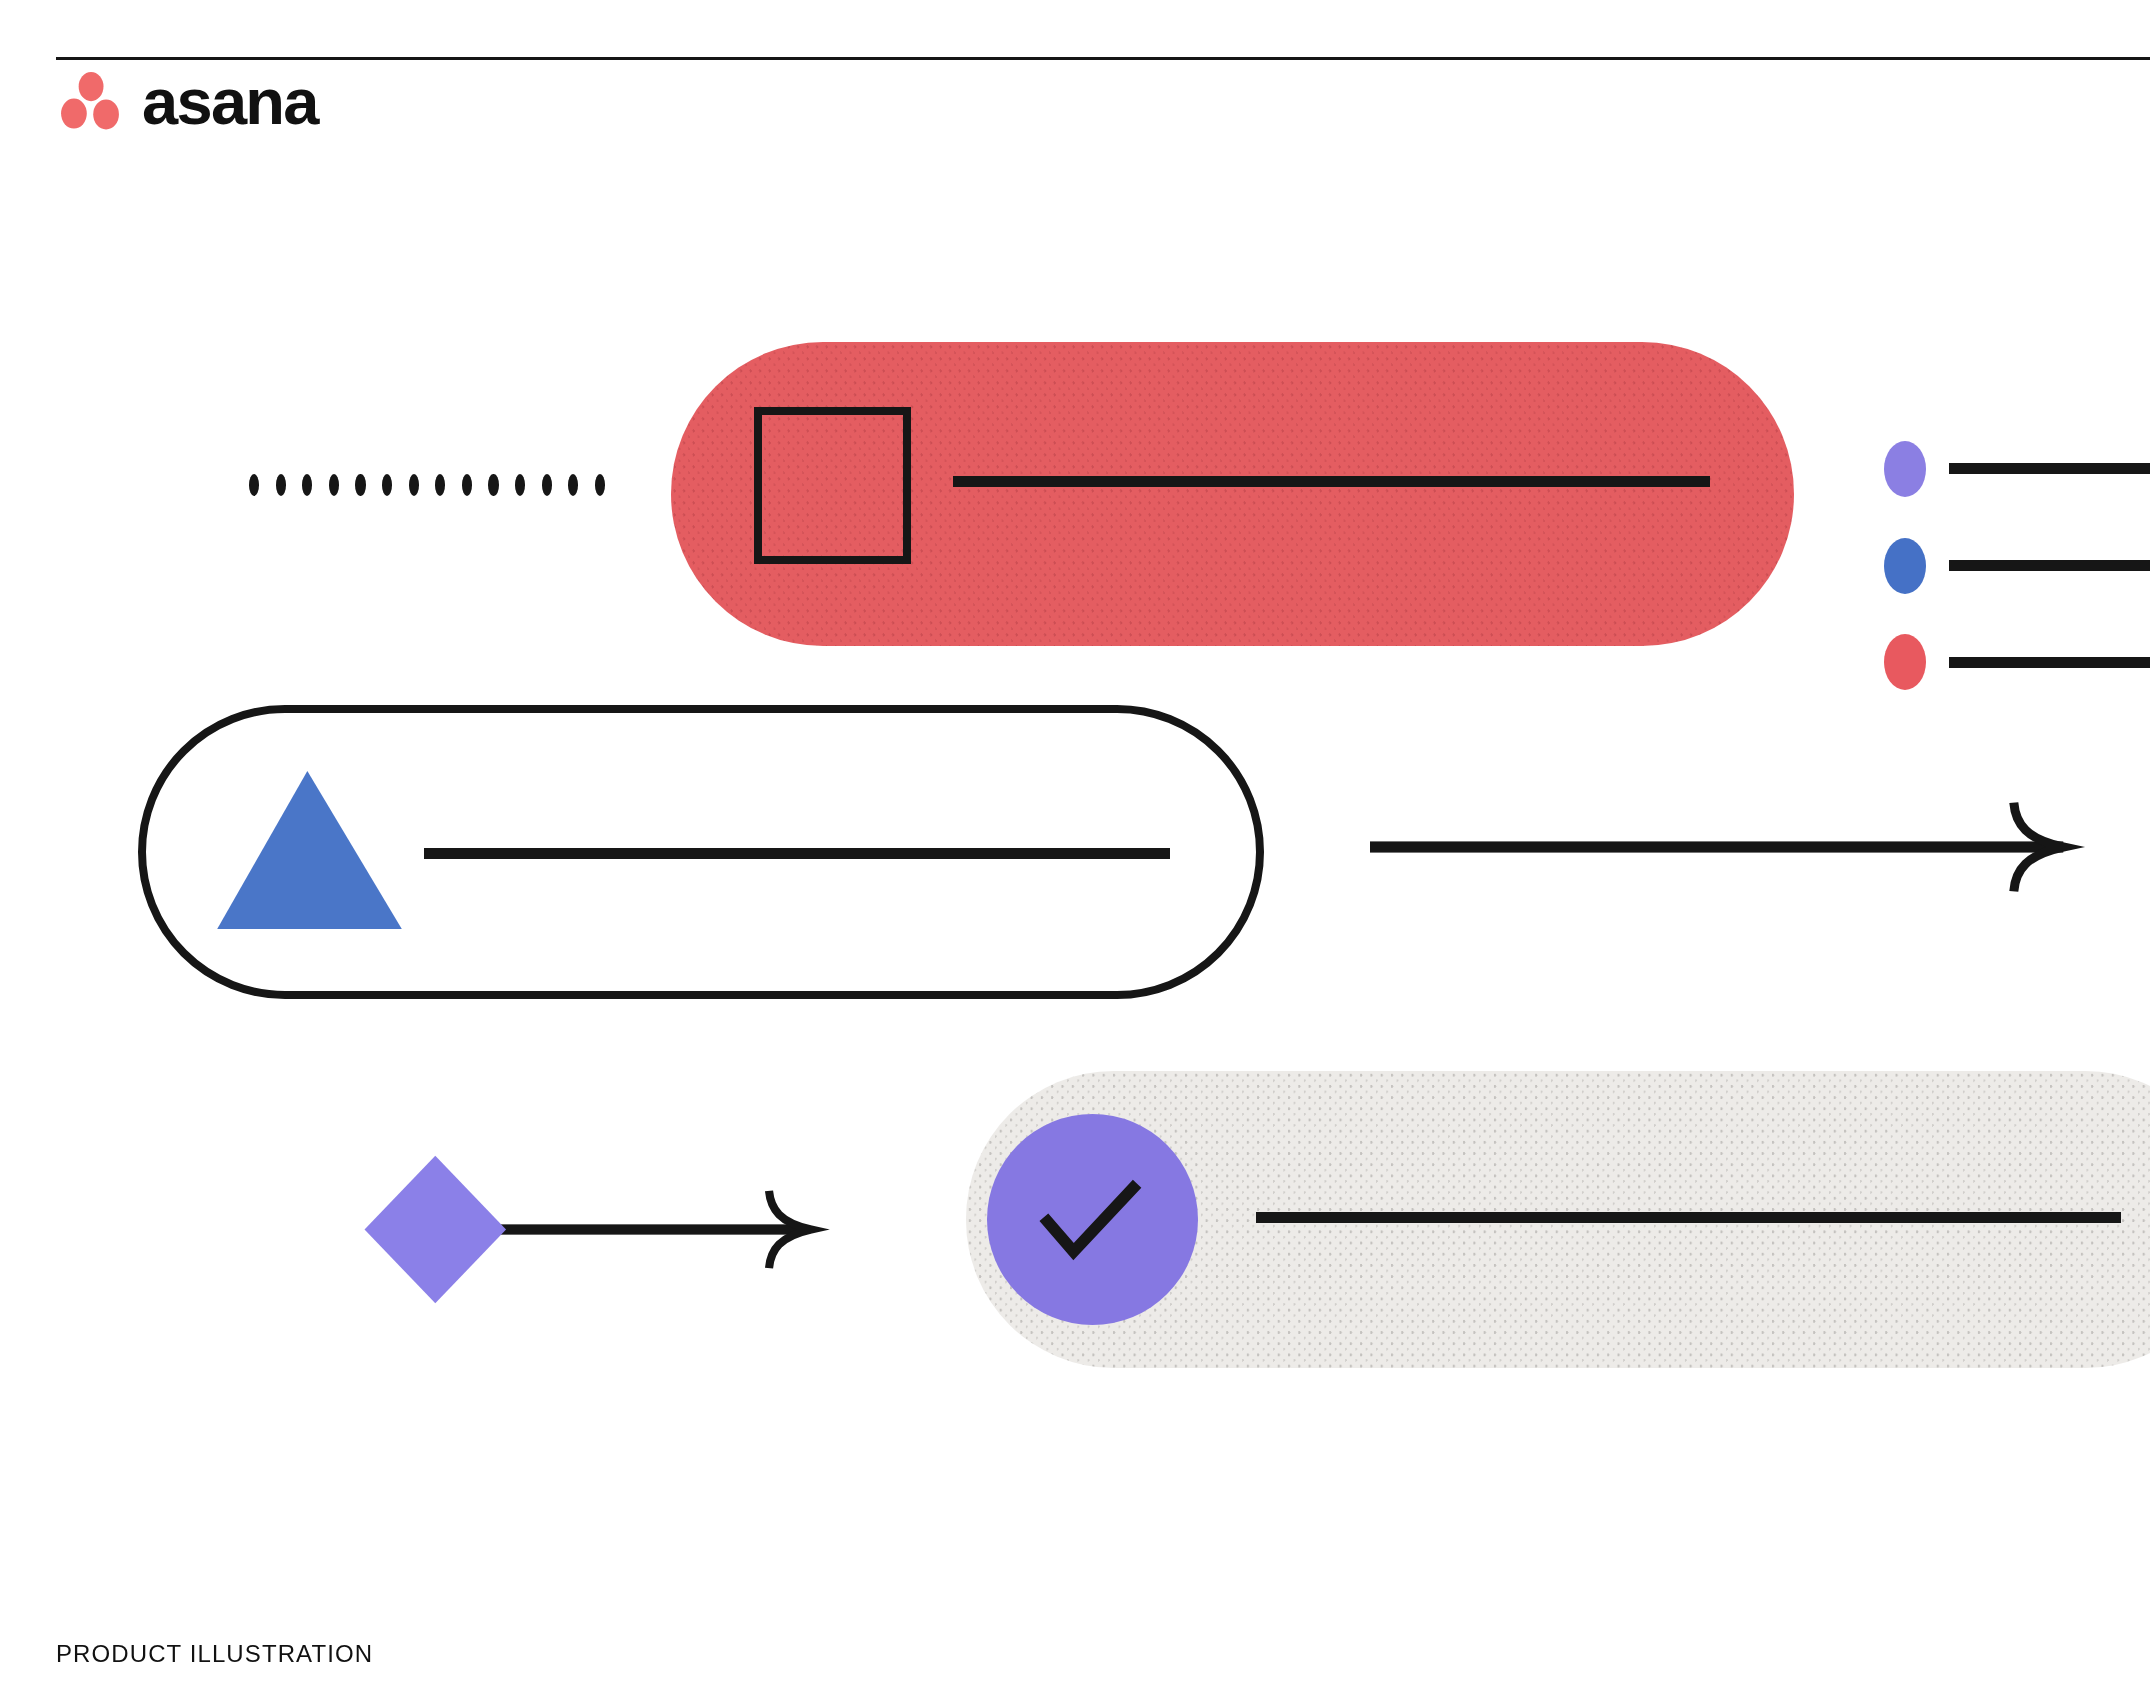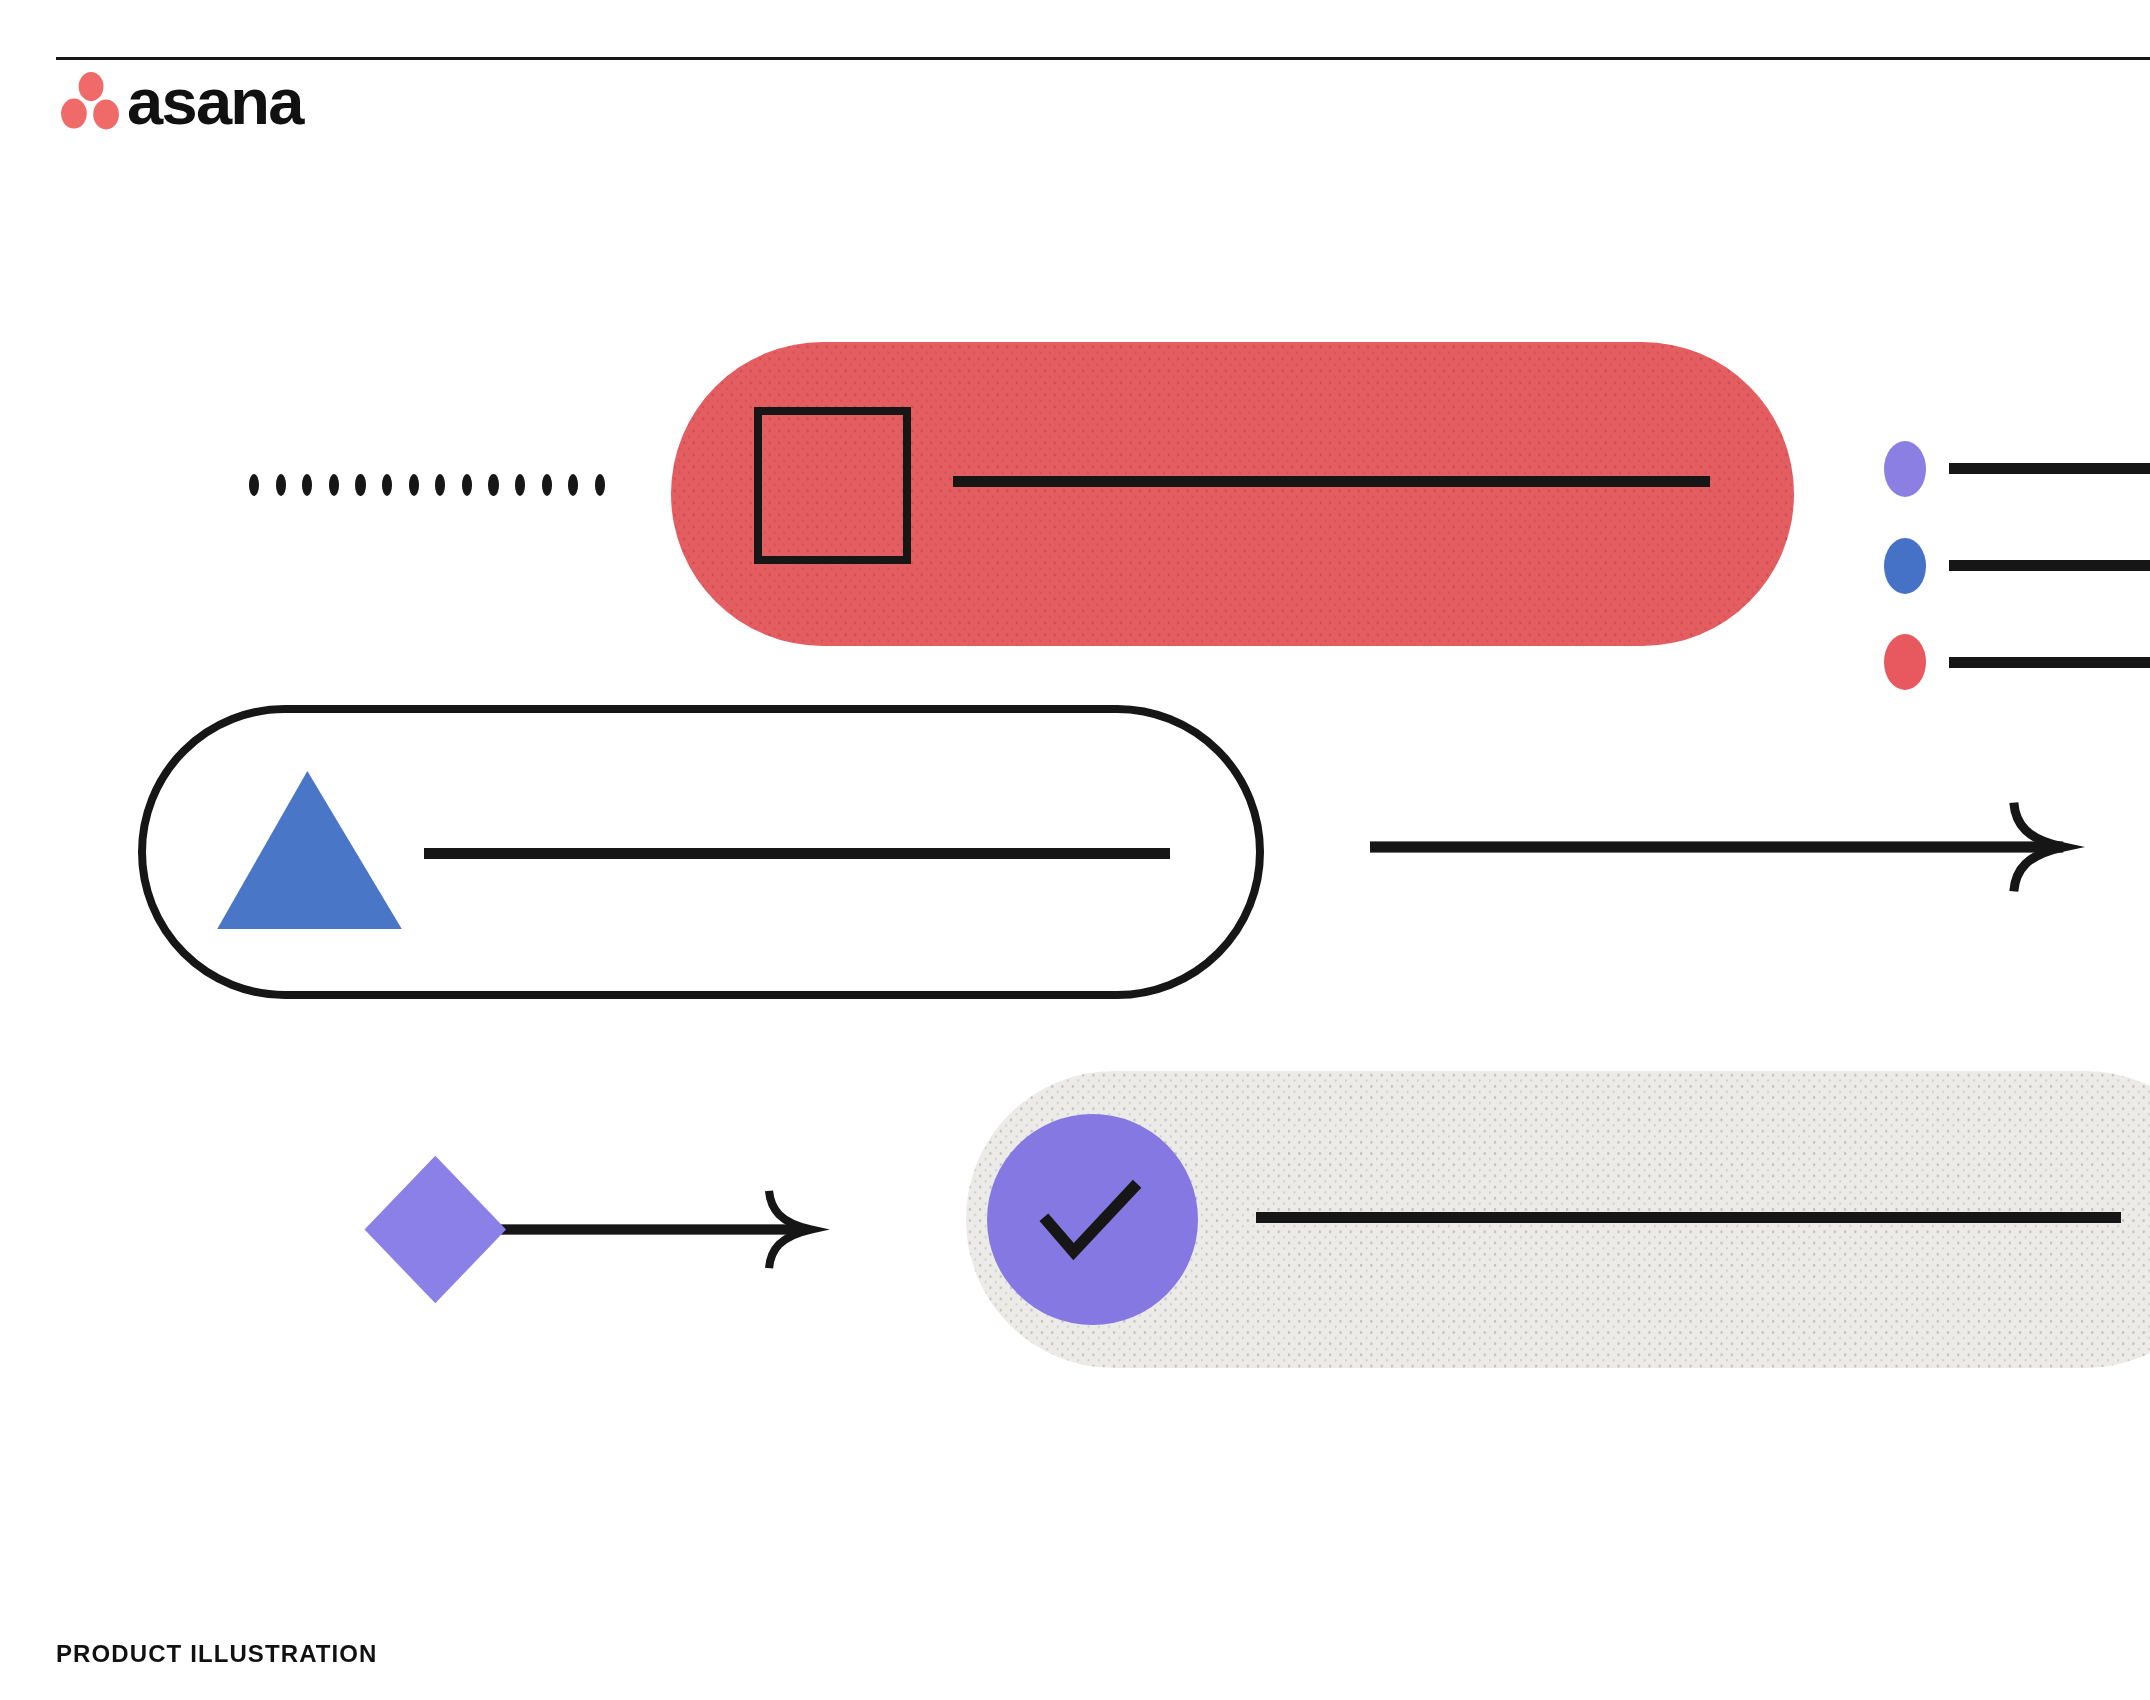--- a/index.html
+++ b/index.html
@@ -3,21 +3,21 @@
 <meta charset="utf-8">
 <style>
   html,body { margin:0; padding:0; background:#ffffff; }
   .stage {
     position:relative; width:2478px; height:1701px;
     background:#ffffff; overflow:hidden;
     font-family:"Liberation Sans", sans-serif;
   }
   
   .divider { position:absolute; left:56px; top:57px; width:2367px; height:3px; background:#161616; }
-  .logo { position:absolute; left:56px; top:69px; display:flex; align-items:center; gap:6px; }
+  .logo { position:absolute; left:56px; top:69px; display:flex; align-items:center; gap:21px; }
   .logo-dots { width:65px; height:60px; display:block; }
   .logo-text { font-size:65px; line-height:1; font-weight:700; color:#111111; letter-spacing:-1.7px; }
   
   .dotted-line { position:absolute; left:249px; top:474px; width:357px; height:22.4px; display:flex; gap:16.3px; }
   .dotted-line .dot { width:10.3px; height:22.4px; border-radius:50%; background:#161616; flex:0 0 auto; }
   
   .pill { position:absolute; }
   .red-pill {
     left:671px; top:342px; width:1123px; height:304px; border-radius:152px;
     background-image:
@@ -51,21 +51,21 @@
     background-image:
       radial-gradient(2.2px 2.6px at 3.9px 3.9px, rgba(140,138,134,.42) 55%, transparent 61%),
       radial-gradient(1.7px 2.2px at 9px 9.5px, rgba(140,138,134,.30) 55%, transparent 61%);
     background-size:10.3px 11.2px;
   }
   .check-circle { position:absolute; left:987px; top:1114px; width:211px; height:211px; border-radius:50%; }
   .check-svg { position:absolute; left:1024px; top:1161px; width:142px; height:116px; overflow:visible; }
   .gray-pill-line { position:absolute; left:1256px; top:1212px; width:865px; height:11.2px; background:#161616; }
   
   .footer-label {
-    position:absolute; top:1640px; font-size:24px; font-weight:700;
+    position:absolute; top:1640px; font-size:24px; font-weight:400;
     letter-spacing:1.1px; color:#111111; white-space:nowrap;
   }
   .footer-left { left:56px; }
 </style>
 </head>
 <body>
 
 <div class="stage">
 
   <div class="divider"></div>

